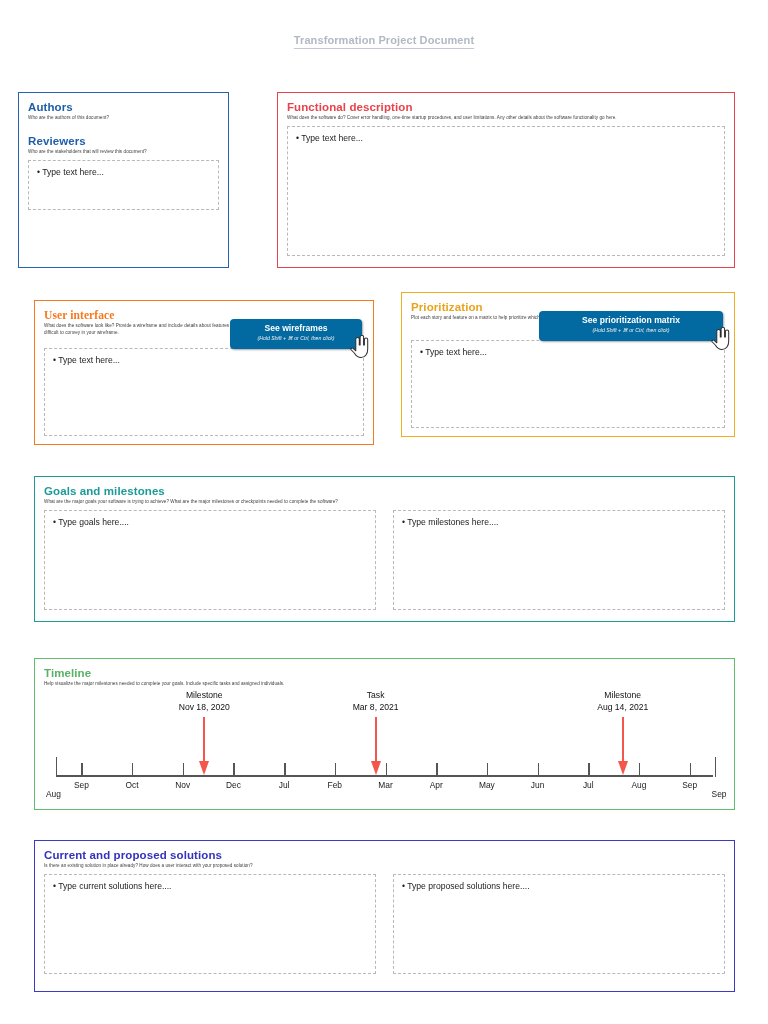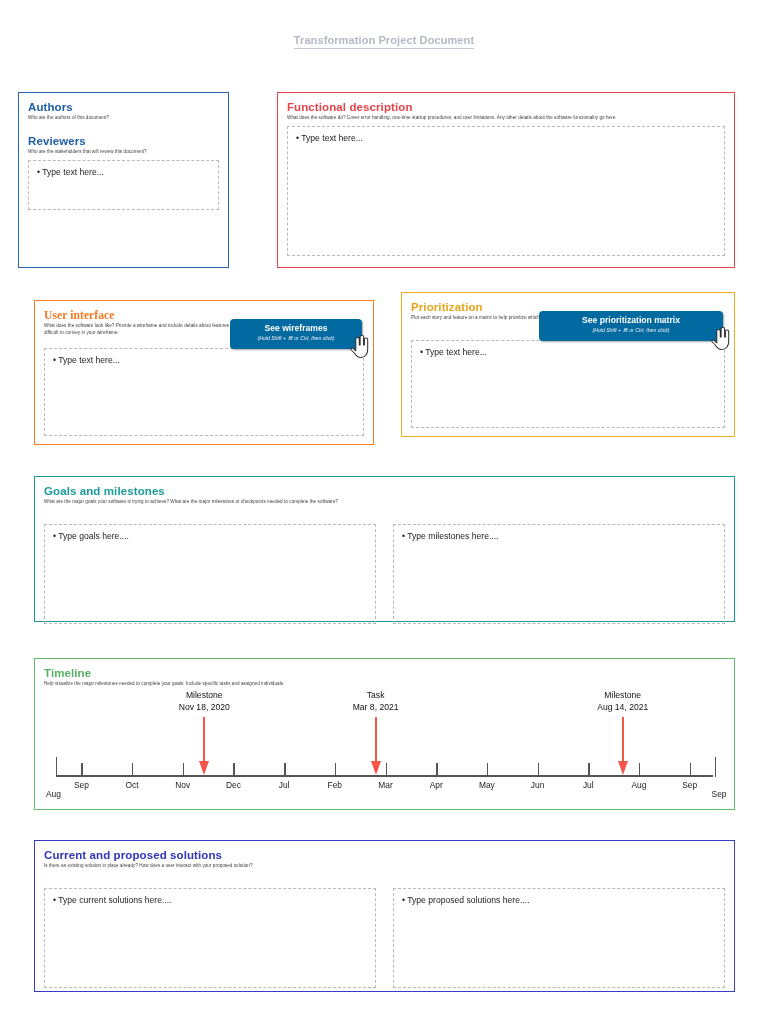--- a/index.html
+++ b/index.html
@@ -120,21 +120,21 @@
     display: block; font-size: 5.2px; font-style: italic; line-height: 9px;
     color: #f2f2f2;
   }
   .cursor-hand {
     position: absolute; right: -8px; bottom: -10px;
     width: 22px; height: 24px;
   }
 
   
   .two-col { display: flex; gap: 17px; margin-top: 5px; }
-  .two-col .field { flex: 1; margin-top: 14px; height: 100px; }
+  .two-col .field { flex: 1; margin-top: 0; height: 100px; }
 
   
   .tl-wrap { position: relative; height: 104px; margin-top: 2px; }
   .tl-axis {
     position: absolute; left: 12px; right: 12px; top: 86px;
     height: 1.6px; background: #555;
   }
   .tl-tick {
     position: absolute; width: 1.4px; background: #555;
   }

